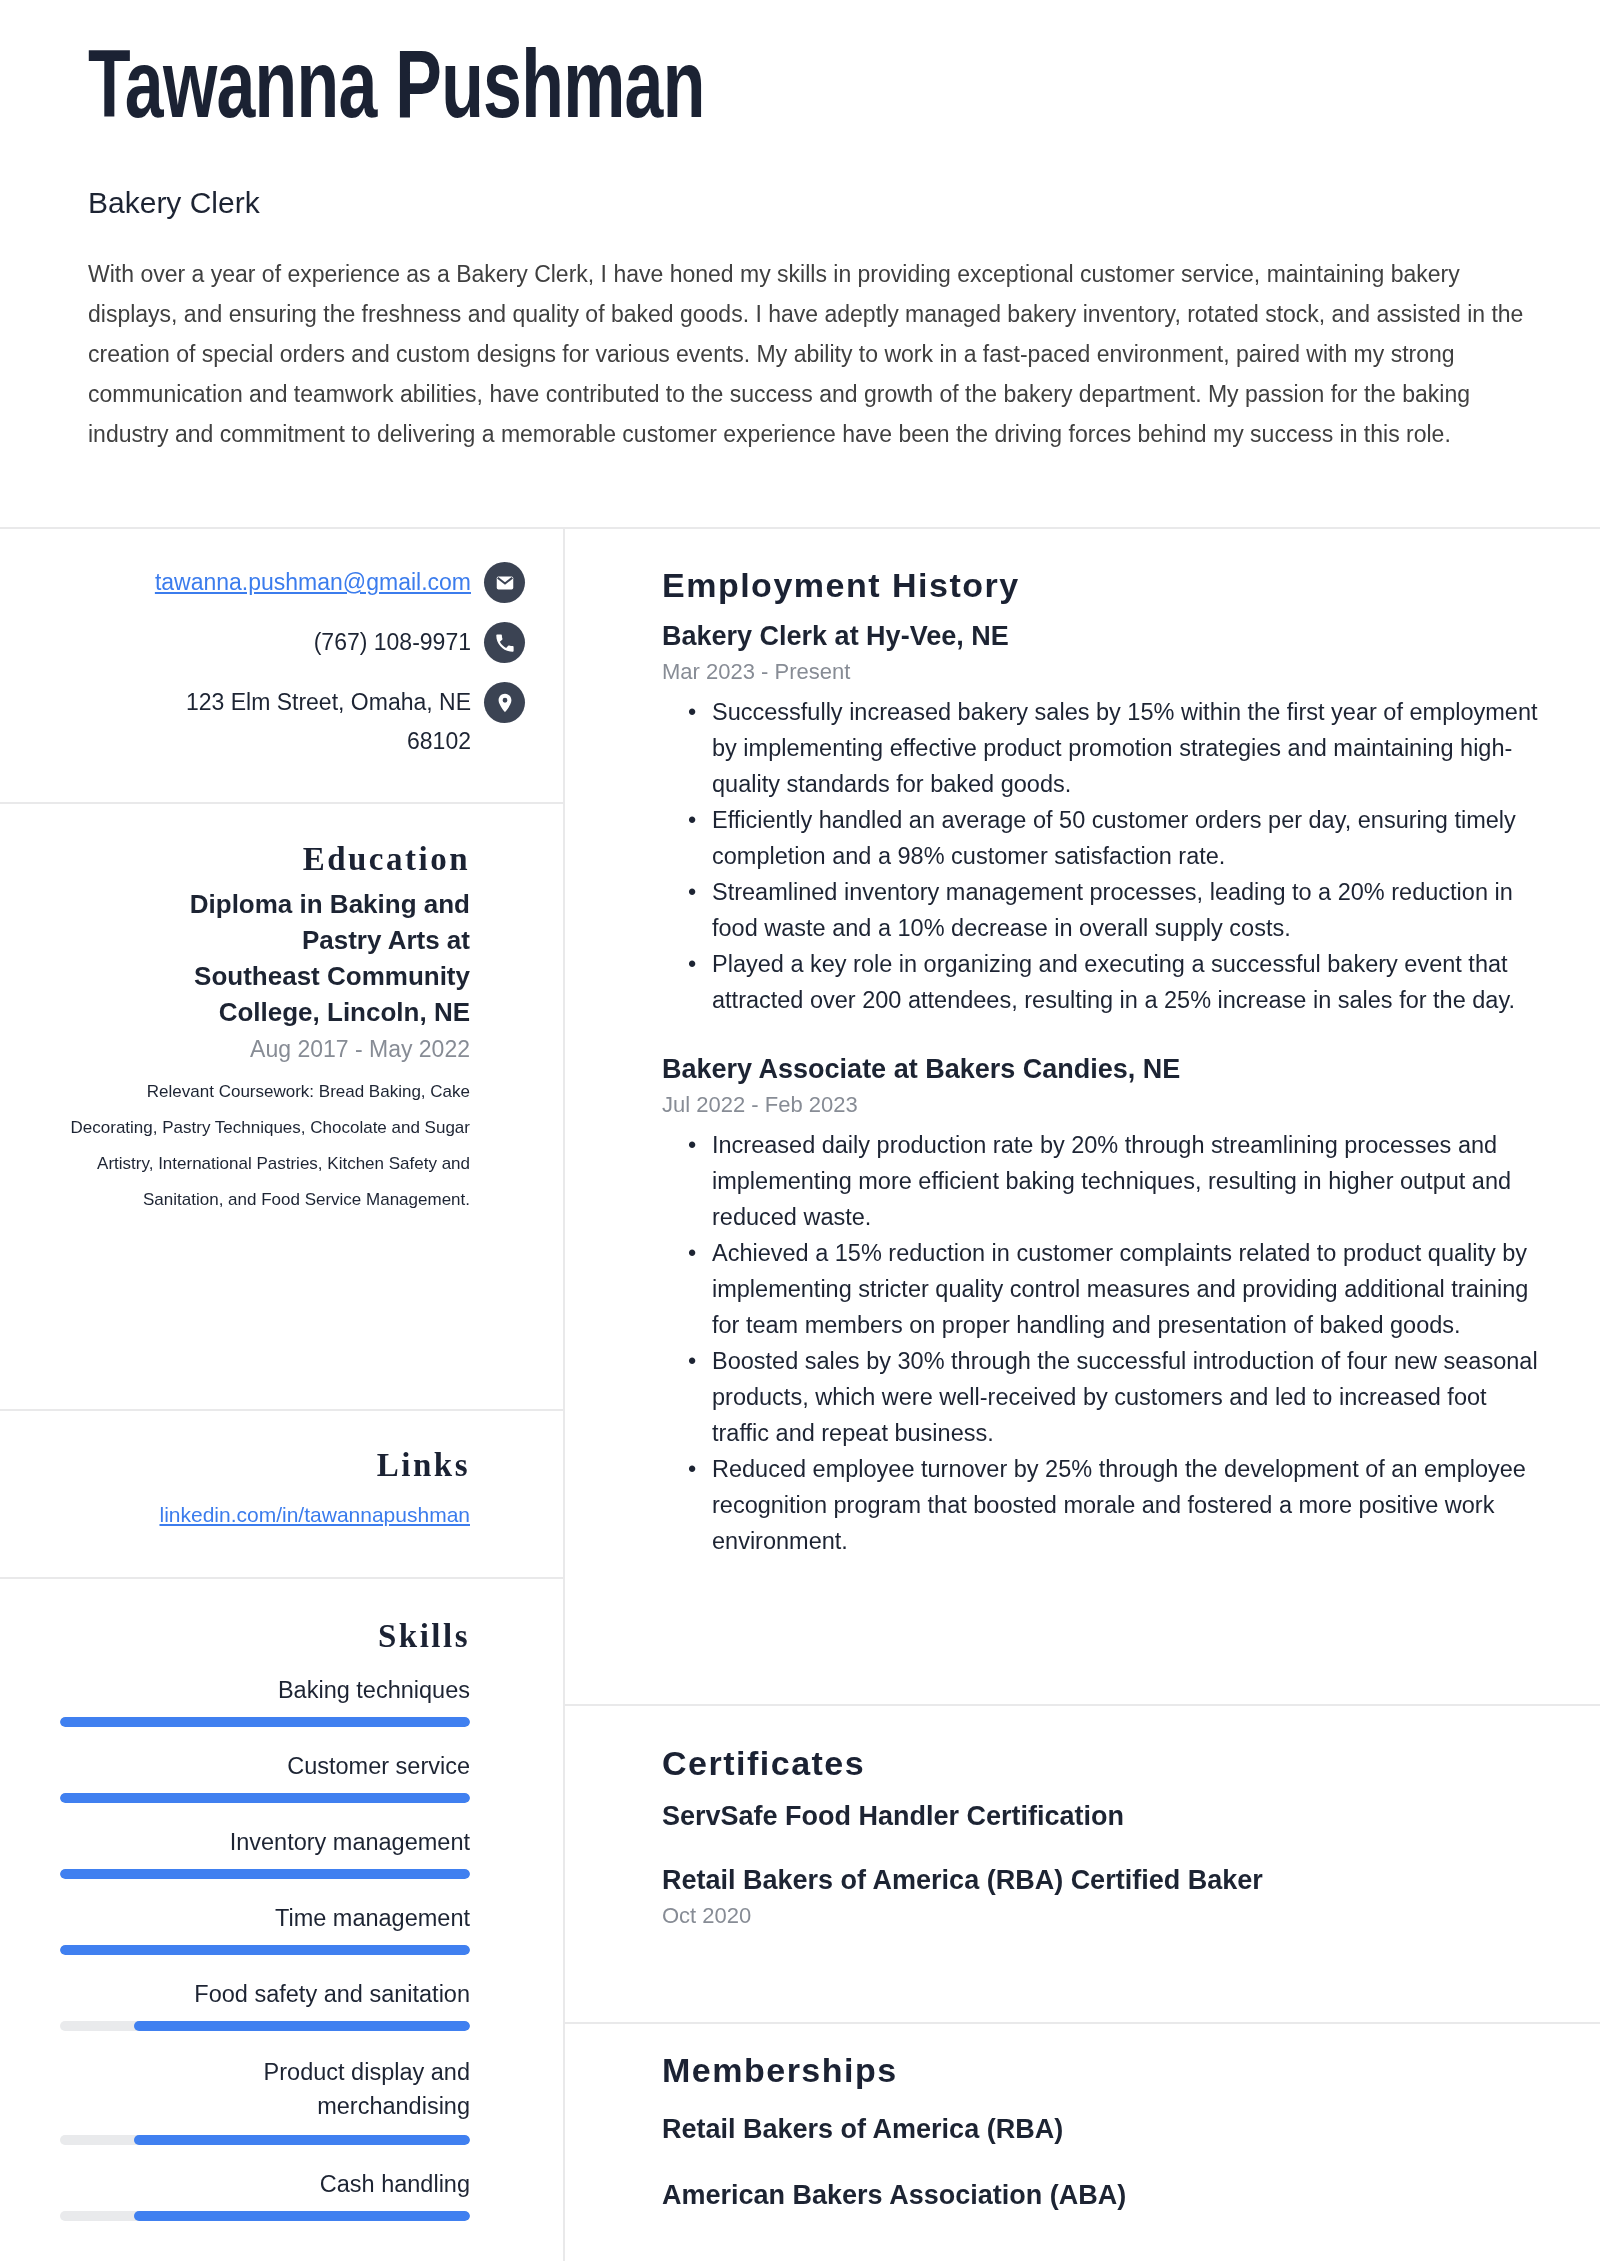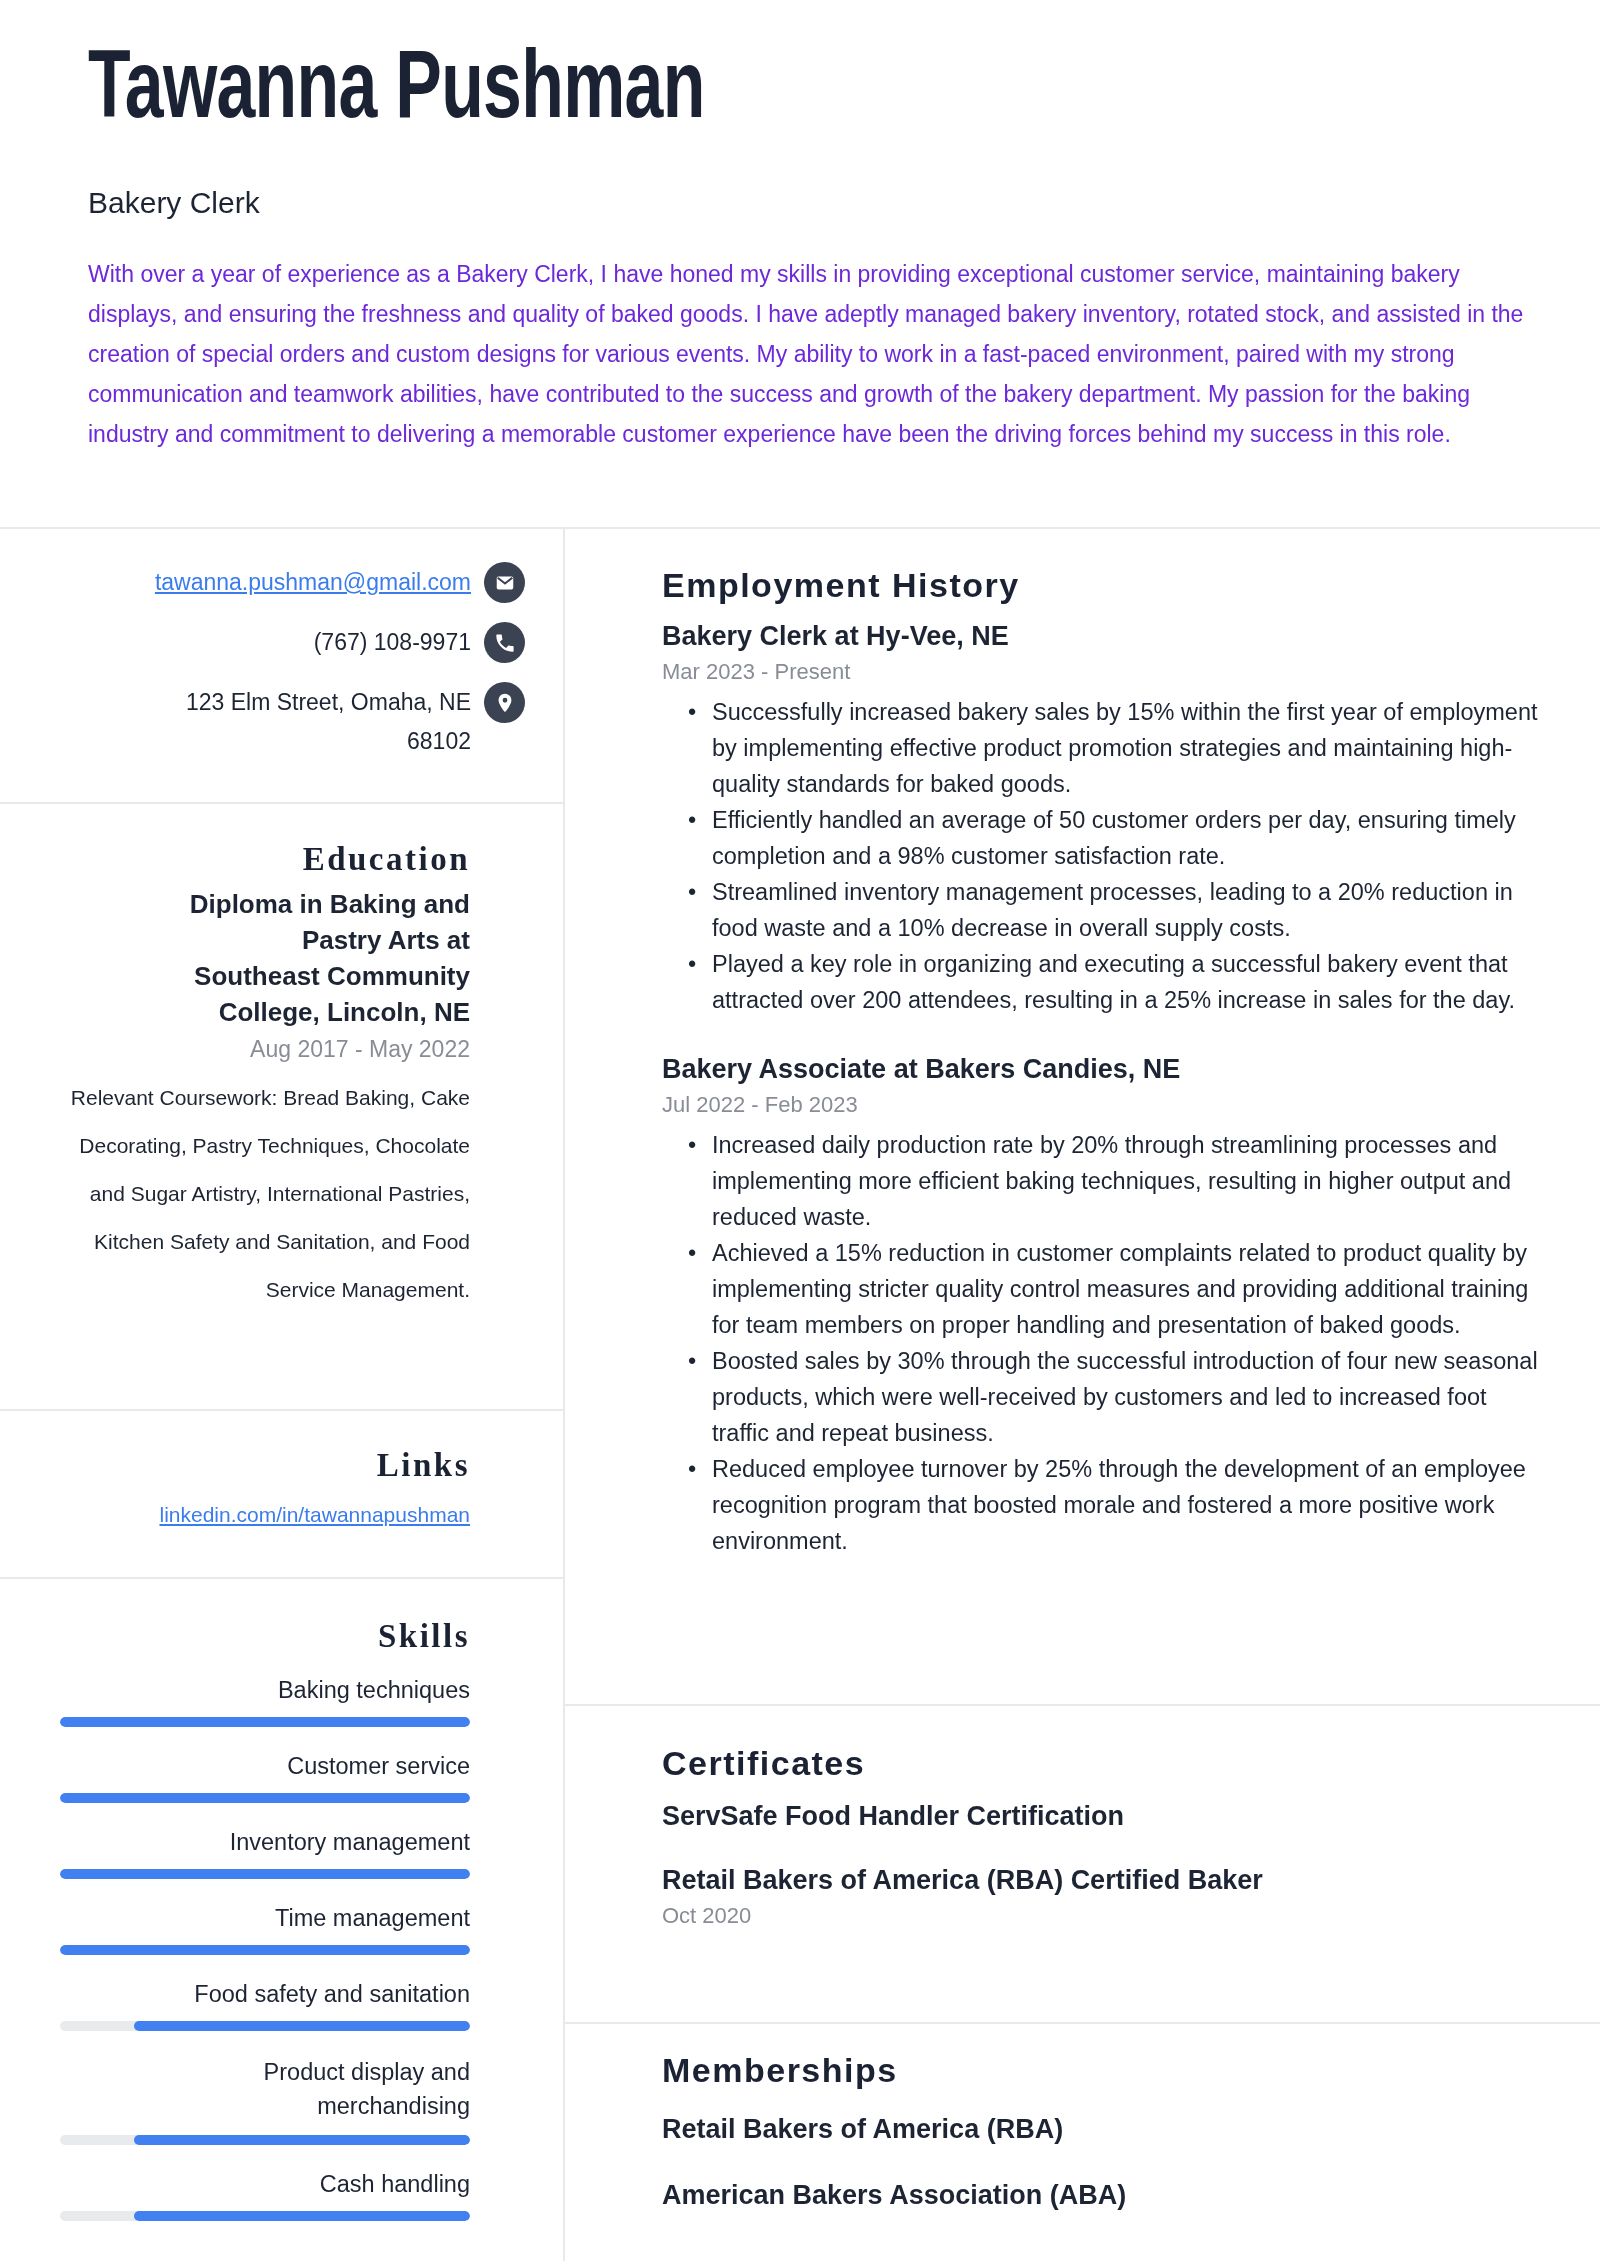--- a/index.html
+++ b/index.html
@@ -11,41 +11,41 @@
     color:#1d2433;
   }
   
   .header { position:absolute; top:0; left:0; width:1600px; }
   .name {
     margin:28px 0 0 88px; font-size:97px; font-weight:700; letter-spacing:-1px;
     transform:scaleX(0.72); transform-origin:left top; white-space:nowrap; color:#1b2233;
   }
   .job-title { margin:46px 0 8px 88px; font-size:30px; font-weight:400; color:#1d2433; }
   .summary {
-    margin:34px 0 0 88px; width:1452px; font-size:23px; line-height:40px; color:#6d28d9;
+    margin:34px 0 0 88px; width:1452px; font-size:23px; line-height:40px; color:#404040;
   }
   
   .hdiv { position:absolute; height:2px; background:#e9e9ea; }
   .vdiv { position:absolute; width:2px; background:#e9e9ea; }
   
   .side { position:absolute; left:0; width:564px; text-align:right; }
   .contact { top:528px; padding:34px 39px 0 60px; }
   .contact-row { display:flex; justify-content:flex-end; align-items:flex-start; gap:13px; margin-bottom:19px; }
   .contact-text { font-size:23px; line-height:39px; padding-top:1px; }
   .icon-circle {
     flex:0 0 auto; width:41px; height:41px; border-radius:50%; background:#3b4353;
     display:flex; align-items:center; justify-content:center;
   }
   .icon-circle svg { width:22px; height:22px; display:block; }
   a.link { color:#3b7ced; text-decoration:underline; }
   .side-heading { font-size:33px; font-weight:700; letter-spacing:2.5px; color:#1b2233;font-family:Liberation Serif, serif; }
   .education { top:803px; padding:38px 94px 0 60px; }
   .degree { margin:8px 0 0 auto; width:282px; font-size:26px; font-weight:700; line-height:36px; }
   .side-dates { margin-top:6px; font-size:23px; line-height:26px; color:#878c95;text-align:right; }
-  .coursework { margin-top:12px; font-size:21px; line-height:48px; }
+  .coursework { margin-top:12px; font-size:17px; line-height:36px; }
   .links { top:1410px; padding:37px 94px 0 60px; }
   .links a { font-size:21px; line-height:30px; }
   .links-item { margin-top:16px; }
   .skills { top:1578px; padding:40px 94px 0 60px; }
   .skill-item { margin-top:20px; }
   .skill-item:first-of-type { margin-top:20px; }
   .skill-label { font-size:23.5px; line-height:30px; margin-bottom:12px; }
   .skill-label.two-line { line-height:34px; }
   .bar { height:10px; border-radius:5px; background:#e9eaec; overflow:hidden; margin-bottom:24px; }
   .bar-fill { height:10px; border-radius:5px; background:#4080f0; margin-left:auto; }

